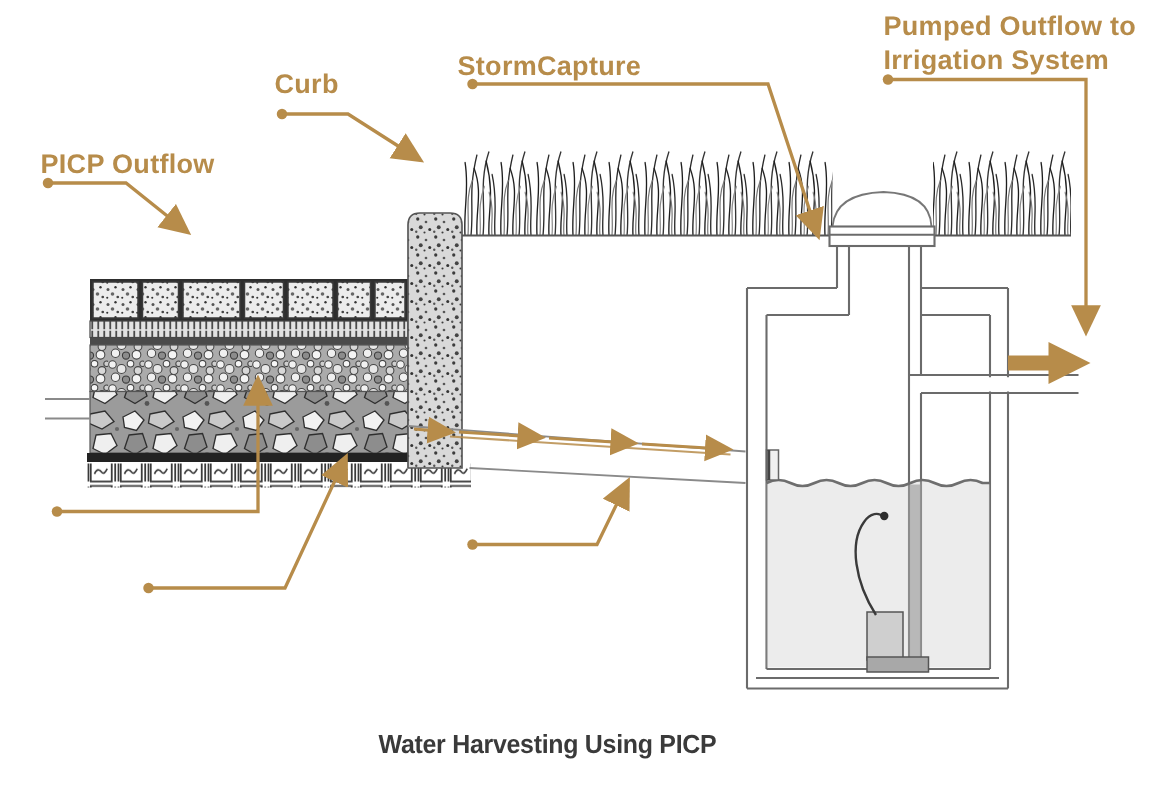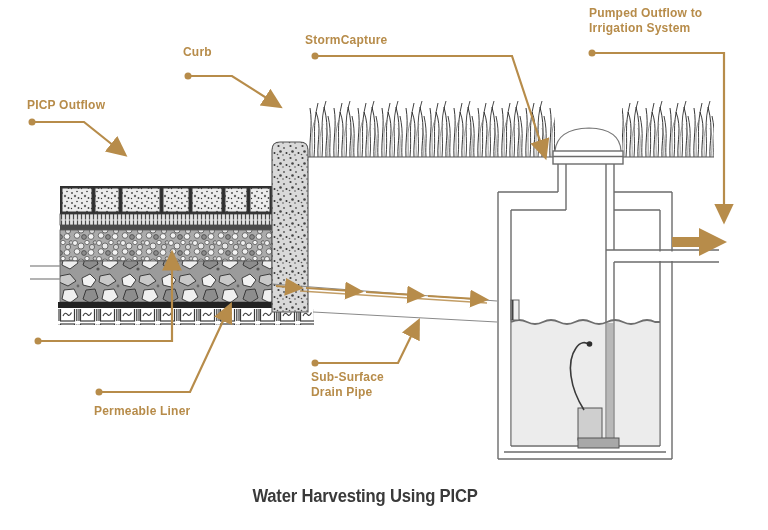--- a/index.html
+++ b/index.html
@@ -2,21 +2,21 @@
 <html><head>
 <meta charset="utf-8">
 <style>
   html,body{margin:0;padding:0;background:#ffffff;}
   .stage{
     position:relative;width:768px;height:530px;background:#ffffff;overflow:hidden;
     font-family:"Liberation Sans", sans-serif;
   }
   .stage svg{position:absolute;left:0;top:0;}
   .lbl{
-    position:absolute;color:#b78c4a;font-weight:700;font-size:12px;line-height:1.26;
+    position:absolute;color:#b78c4a;font-weight:700;font-size:18px;line-height:1.26;
     letter-spacing:.2px;white-space:pre-line;
   }
   .title{
     position:absolute;left:50%;top:486px;transform:translateX(-50%) translateX(-19px) scaleX(.95);
     color:#3a3a3a;font-weight:700;font-size:17.5px;letter-spacing:-.2px;white-space:nowrap;
   }
 </style>
 </head>
 <body>
 
@@ -222,18 +222,15 @@
     </g>
 
     <polygon points="672,237 699,237 699,228 727,242 699,256 699,247 672,247" fill="#b78c4a"></polygon>
   </svg>
 
   <div class="lbl" style="left:27px;top:98px;">PICP Outflow</div>
   <div class="lbl" style="left:183px;top:45px;">Curb</div>
   <div class="lbl" style="left:305px;top:33px;">StormCapture</div>
   <div class="lbl" style="left:589px;top:6px;">Pumped Outflow to
 Irrigation System</div>
-  <div class="lbl" style="left:94px;top:404px;">Permeable Liner</div>
-  <div class="lbl" style="left:311px;top:370px;">Sub-Surface
-Drain Pipe</div>
 
   <div class="title">Water Harvesting Using PICP</div>
 </div>
 
 </body></html>

